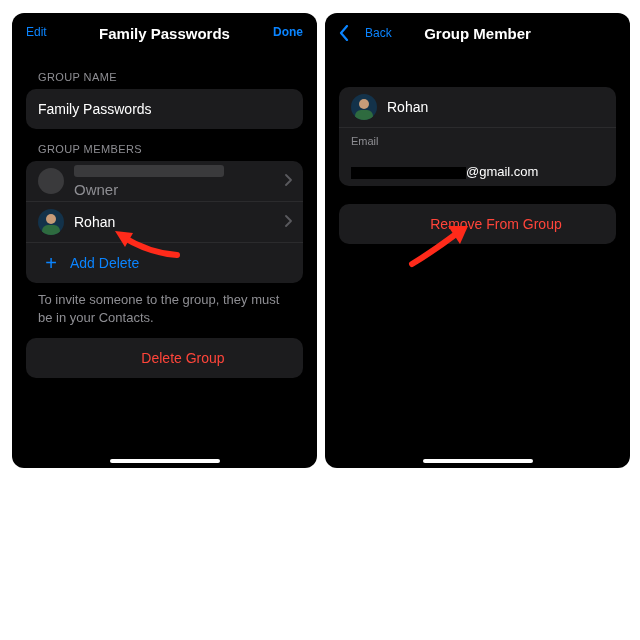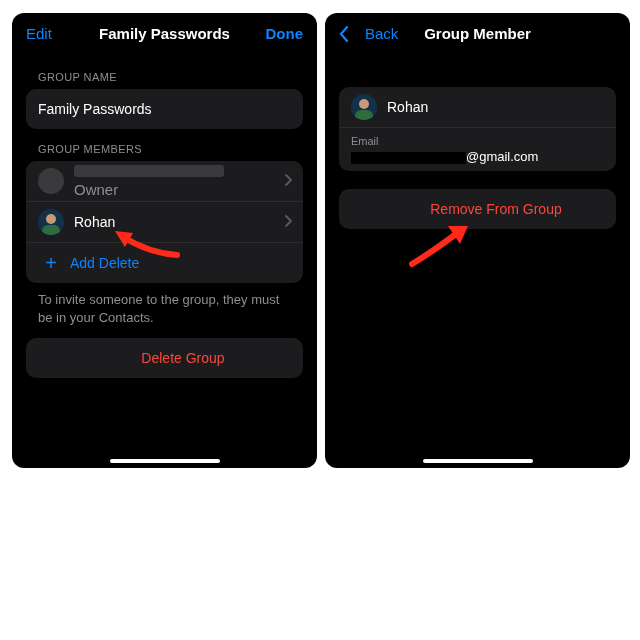--- a/index.html
+++ b/index.html
@@ -2,38 +2,38 @@
 <html><head>
 <meta charset="utf-8">
 <style>
   html,body{margin:0;padding:0;background:#fff;width:640px;height:640px;font-family:-apple-system,"SF Pro Text","Helvetica Neue",Arial,sans-serif;}
   .stage{width:640px;height:640px;position:relative;}
   .phone{position:absolute;top:13px;width:305px;height:455px;background:#000;border-radius:12px;overflow:hidden;color:#fff;}
   .phone.left{left:12px;}
   .phone.right{left:325px;}
   .navbar{position:relative;height:44px;}
   .nav-title{position:absolute;left:0;right:0;top:12px;text-align:center;font-size:15px;font-weight:600;color:#fff;}
-  .nav-left,.nav-right{position:absolute;top:12px;font-size:15px;color:#0a84ff;}
+  .nav-left,.nav-right{position:absolute;top:12px;font-size:12px;color:#0a84ff;}
   .nav-left{left:14px;}
   .nav-right{right:14px;font-weight:600;margin-left:44px;}
   .back-wrap{display:flex;align-items:center;gap:16px;}
   .section-label{font-size:11px;letter-spacing:0.4px;color:#8e8e93;margin:14px 0 6px 26px;text-transform:uppercase;}
   .inset{margin:0 14px;background:#1c1c1e;border-radius:10px;overflow:hidden;}
   .row{display:flex;align-items:center;min-height:40px;padding:0 12px;position:relative;font-size:14px;}
   .row + .row{border-top:1px solid #2b2b2d;}
   .row .chev{position:absolute;right:10px;top:50%;transform:translateY(-50%);}
   .row .avatar{width:26px;height:26px;border-radius:50%;margin-right:10px;flex:none;}
   .row .text{flex:1;min-width:0;}
   .row .subtitle{display:block;font-size:15px;color:#8e8e93;margin-top:1px;}
   .row.redacted .label{display:inline-block;width:150px;height:12px;background:#3a3a3c;border-radius:3px;}
   .row.add{color:#0a84ff;}
   .row.add .plus{width:26px;text-align:center;font-size:20px;font-weight:300;margin-right:6px;}
   .hint{font-size:13px;color:#8e8e93;margin:8px 26px 12px 26px;line-height:1.35;}
   .destructive{color:#ff453a;justify-content:center;margin-left:37px;}
-  .field{display:flex;flex-direction:column;padding:7px 12px;}
+  .field{display:flex;flex-direction:column;padding:7px 12px;gap:15px;}
   .field .k{font-size:11px;color:#8e8e93;margin-bottom:2px;}
   .field .v{font-size:13px;color:#fff;}
   .home-ind{position:absolute;bottom:5px;left:50%;transform:translateX(-50%);width:110px;height:4px;border-radius:3px;background:#fff;}
   .arrow{position:absolute;pointer-events:none;}
   .arrow svg{display:block;}
   .av-svg{width:26px;height:26px;display:block;}
 </style>
 </head>
 <body>
 

